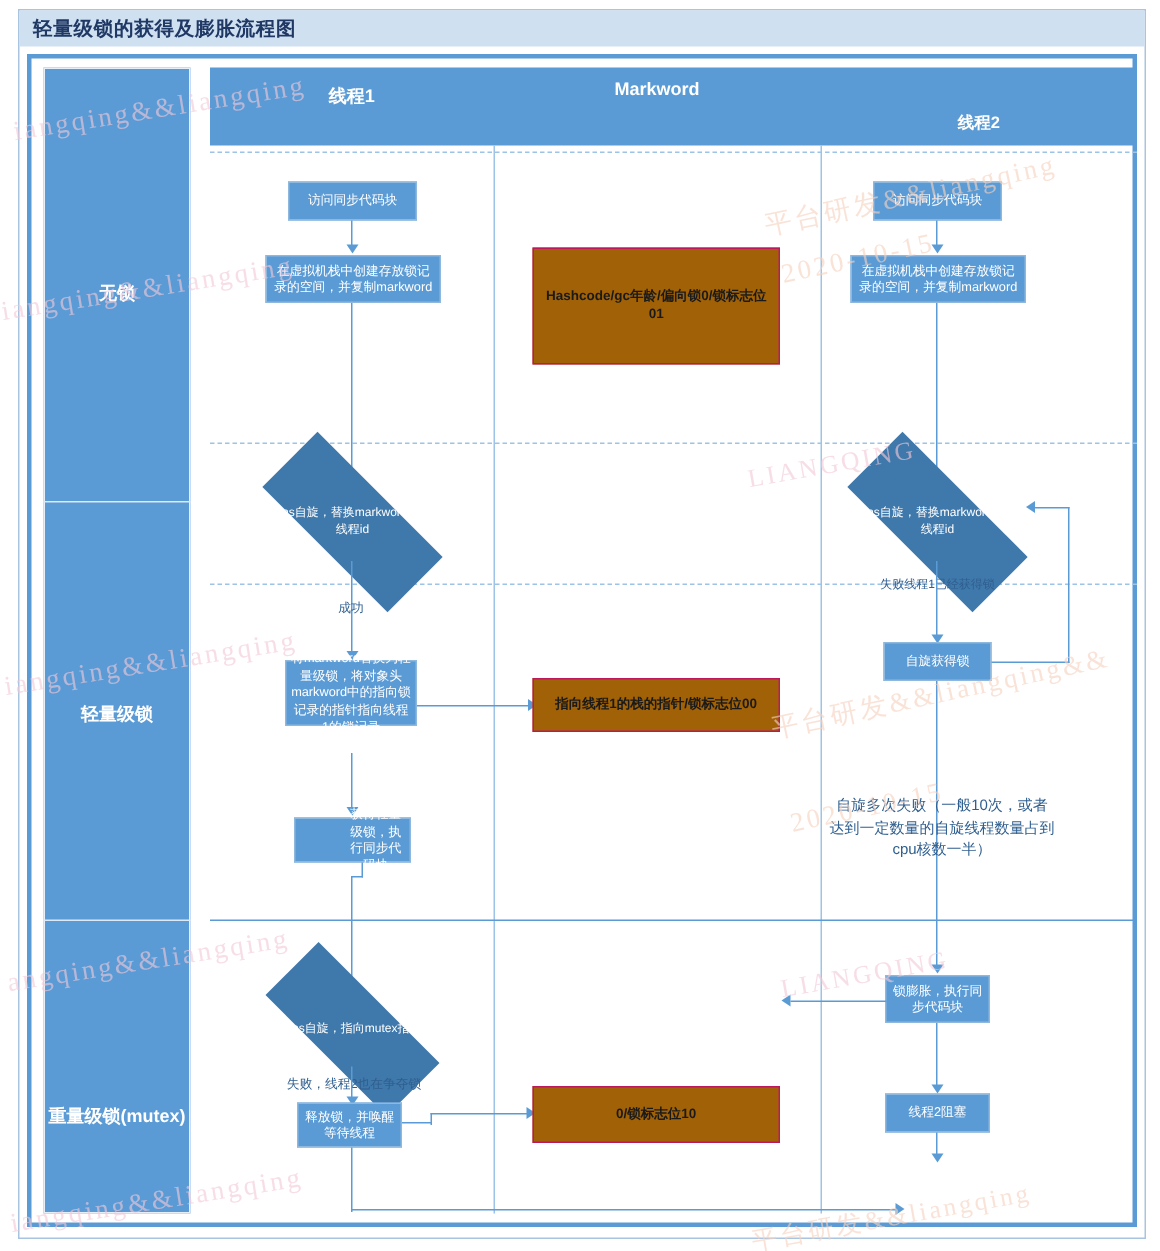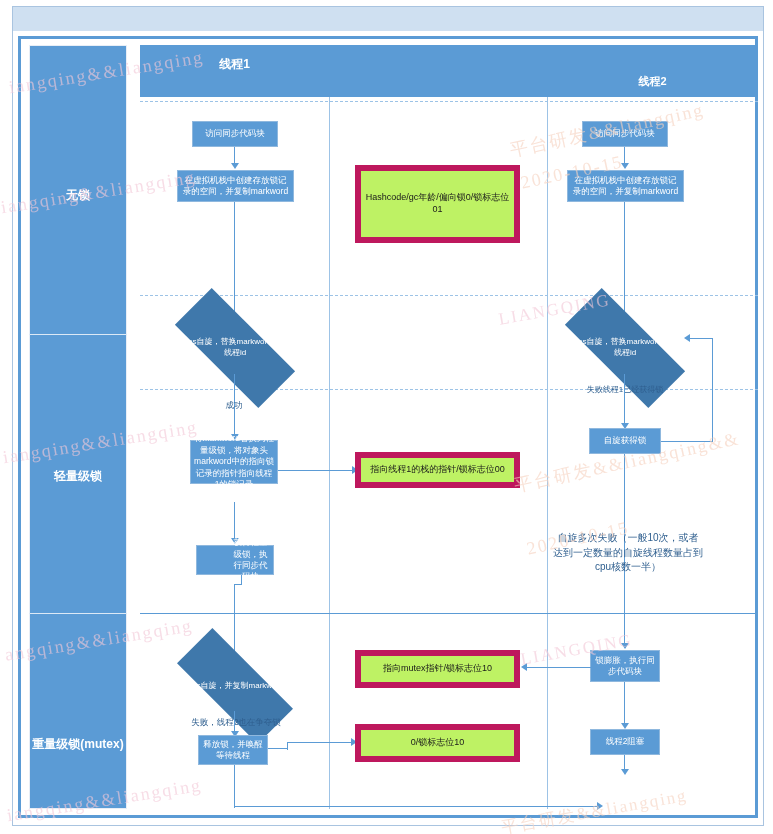--- a/index.html
+++ b/index.html
@@ -22,21 +22,21 @@
   .hdr-sm{font-size:11px;}
 
   
   .vsep{position:absolute;width:0;border-left:1px solid #9dc3e6;}
   .hsolid{position:absolute;height:0;border-top:1px solid #5b9bd5;}
   .hdash{position:absolute;height:0;border-top:1px dashed #9dc3e6;}
 
   
   .node{position:absolute;box-sizing:border-box;display:flex;align-items:center;justify-content:center;text-align:center;}
   .nbox{background:#5b9bd5;color:#ffffff;border:1px solid #8fb8de;font-size:8.5px;line-height:1.35;padding:2px 3px;}
-  .obox{background:#bef264;color:#1a1a1a;border:6px solid #be185d;font-size:9px;font-weight:normal;line-height:1.3;padding:2px 4px;}
+  .obox{background:#a16207;color:#1a1a1a;border:1px solid #be185d;font-size:9px;font-weight:bold;line-height:1.3;padding:2px 4px;}
   .diamond{background:transparent;}
   .diamond .dshape{position:absolute;inset:0;background:#3f78ab;transform:rotate(45deg);}
   .diamond .dtxt{position:relative;color:#fff;font-size:8px;line-height:1.35;z-index:2;padding:0 4px;}
 
   
   .ln{position:absolute;background:#5b9bd5;}
   .lnv{width:1.4px;}
   .lnh{height:1.4px;}
   .arrow{position:absolute;width:0;height:0;}
   .arr-d{border-left:4px solid transparent;border-right:4px solid transparent;border-top:6px solid #5b9bd5;}
@@ -49,32 +49,34 @@
   .wm{position:absolute;color:#f3c9d8;opacity:.62;font-size:17px;font-family:"Liberation Serif",serif;letter-spacing:2px;pointer-events:none;user-select:none;white-space:nowrap;}
   .wm2{color:#f6d2c0;}
 </style>
 </head>
 <body>
 
 <div id="canvas">
 
   <div class="frame"></div>
   <div class="title-band"></div>
+  <div class="title-txt">轻量级锁的获得及膨胀流程图</div>
 
   <div class="pool"></div>
 
   <div class="lane-col"></div>
   <div class="lane-sep" style="top:334px;"></div>
   <div class="lane-sep" style="top:613px;"></div>
   <div class="lane-label" style="top:187px;">无锁</div>
   <div class="lane-label" style="top:468px;">轻量级锁</div>
   <div class="lane-label" style="top:736px;">重量级锁(mutex)</div>
 
   <div class="header-band"></div>
   <div class="hdr" style="left:140px;width:189px;">线程1</div>
+  <div class="hdr" style="left:329px;width:218px;top:52px;">Markword</div>
   <div class="hdr hdr-sm" style="left:547px;width:211px;top:74px;">线程2</div>
 
   <div class="vsep" style="left:329px;top:97px;height:712px;"></div>
   <div class="vsep" style="left:547px;top:97px;height:712px;"></div>
 
   <div class="hdash" style="left:140px;top:101px;width:618px;"></div>
   <div class="hdash" style="left:140px;top:295px;width:618px;"></div>
   <div class="hdash" style="left:140px;top:389px;width:618px;"></div>
   <div class="hsolid" style="left:140px;top:613px;width:618px;"></div>
 
@@ -101,40 +103,39 @@
   <div class="arrow arr-d" style="left:231px;top:538px;"></div>
 
   <div class="node nbox" style="left:196px;top:545px;width:78px;height:30px;padding-left:34px;">获得轻量级锁，执行同步代码块</div>
   <div class="ln lnv" style="left:241px;top:575px;height:10px;"></div>
   <div class="ln lnh" style="left:234px;top:584px;width:8px;"></div>
   <div class="ln lnv" style="left:234px;top:584px;height:76px;"></div>
   <div class="arrow arr-d" style="left:231px;top:657px;"></div>
 
   <div class="node diamond" style="left:178px;top:661px;width:114px;height:50px;">
     <div class="dshape"></div>
-    <div class="dtxt">Cas自旋，并复制markword</div>
+    <div class="dtxt">Cas自旋，指向mutex指针</div>
   </div>
   <div class="elabel" style="left:180px;top:717px;width:112px;">失败，线程2也在争夺锁</div>
   <div class="ln lnv" style="left:234px;top:711px;height:23px;"></div>
   <div class="arrow arr-d" style="left:231px;top:731px;"></div>
 
   <div class="node nbox" style="left:198px;top:735px;width:70px;height:30px;">释放锁，并唤醒等待线程</div>
 
   <div class="ln lnh" style="left:268px;top:748px;width:20px;"></div>
   <div class="ln lnv" style="left:287px;top:742px;height:8px;"></div>
   <div class="ln lnh" style="left:287px;top:742px;width:66px;"></div>
   <div class="arrow arr-r" style="left:351px;top:738px;"></div>
 
   <div class="ln lnv" style="left:234px;top:765px;height:43px;"></div>
   <div class="ln lnh" style="left:234px;top:806px;width:365px;"></div>
   <div class="arrow arr-r" style="left:597px;top:802px;"></div>
 
   <div class="node obox" style="left:355px;top:165px;width:165px;height:78px;">Hashcode/gc年龄/偏向锁0/锁标志位01</div>
   <div class="node obox" style="left:355px;top:452px;width:165px;height:36px;">指向线程1的栈的指针/锁标志位00</div>
-  <div class="node obox" style="left:355px;top:650px;width:165px;height:38px;">指向mutex指针/锁标志位10</div>
   <div class="node obox" style="left:355px;top:724px;width:165px;height:38px;">0/锁标志位10</div>
 
   <div class="node nbox" style="left:582px;top:121px;width:86px;height:26px;">访问同步代码块</div>
   <div class="ln lnv" style="left:624px;top:147px;height:18px;"></div>
   <div class="arrow arr-d" style="left:621px;top:163px;"></div>
 
   <div class="node nbox" style="left:567px;top:170px;width:117px;height:32px;">在虚拟机栈中创建存放锁记录的空间，并复制markword</div>
   <div class="ln lnv" style="left:624px;top:202px;height:118px;"></div>
   <div class="arrow arr-d" style="left:621px;top:318px;"></div>
 

